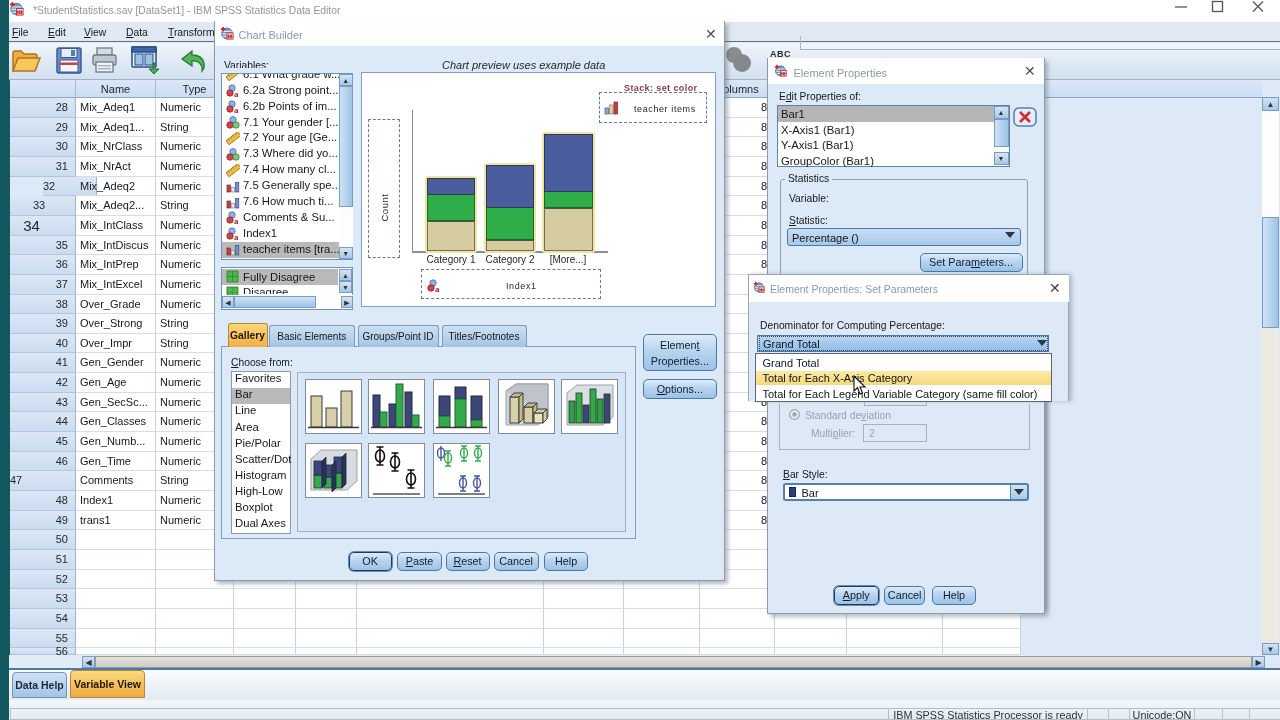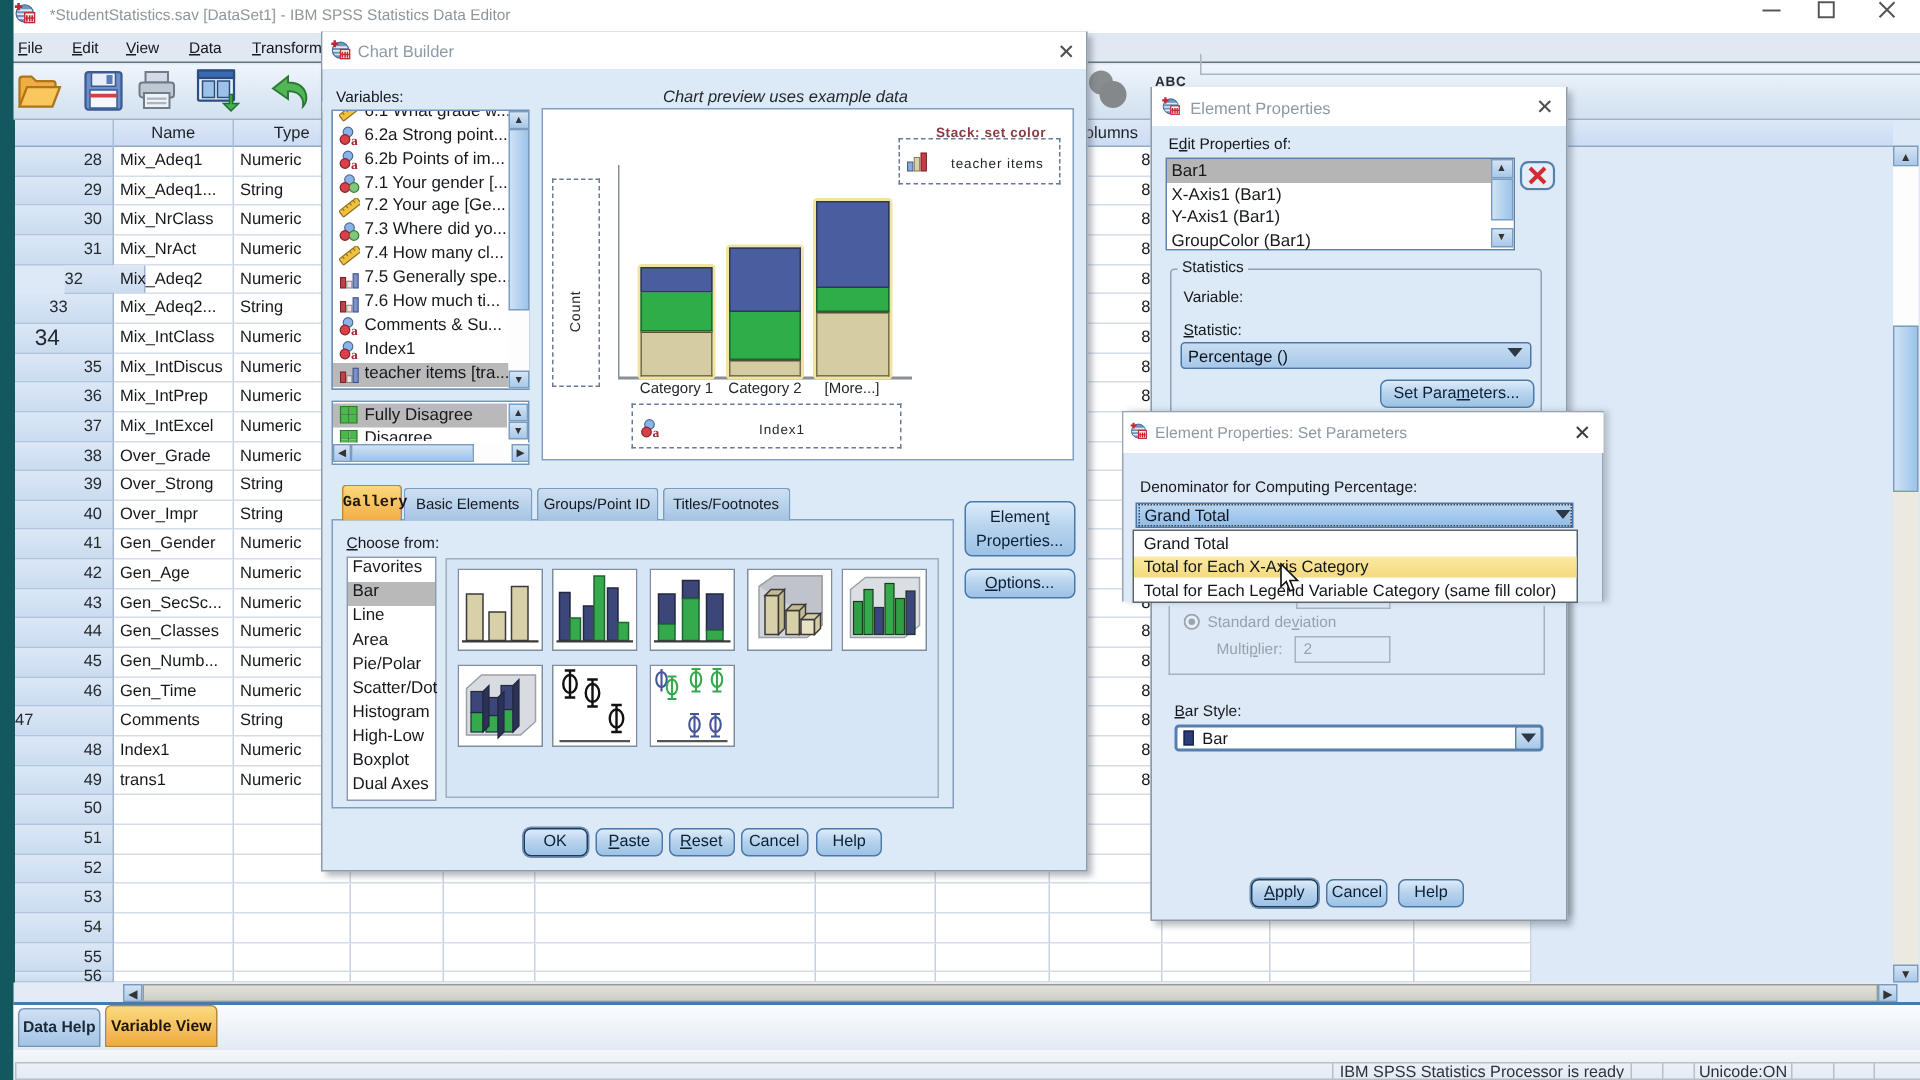--- a/index.html
+++ b/index.html
@@ -608,21 +608,21 @@
 <svg class="abs" style="left:427px;top:279px;" width="14" height="13" viewBox="0 0 14 13">
 <circle cx="6" cy="4" r="3.2" fill="#8ab4e8" stroke="#4a6a9a" stroke-width="0.8"></circle>
 <circle cx="4" cy="9" r="3.2" fill="#d8414a" stroke="#8a2028" stroke-width="0.8"></circle>
 <text x="8" y="12.5" font-size="9" font-weight="bold" fill="#a02830" font-family="Liberation Serif">a</text>
   </svg>
 <div class="abs" style="left:506px;top:281px;font-size:9px;color:#23282d;letter-spacing:0.6px;">Index1</div>
 <div class="abs" style="left:220.5px;top:346px;width:415px;height:193px;border:1.5px solid #7f9ec2;background:#dce9f7;"></div>
 <div class="abs" style="left:268.5px;top:325px;width:86.5px;height:21.5px;background:linear-gradient(#cde0f2,#a4c4e4);border:1px solid #7a9cbe;border-bottom:none;border-radius:3px 3px 0 0;font-size:10px;color:#15181c;text-align:center;line-height:21px;white-space:nowrap;overflow:hidden;">Basic Elements</div>
 <div class="abs" style="left:357.5px;top:325px;width:81px;height:21.5px;background:linear-gradient(#cde0f2,#a4c4e4);border:1px solid #7a9cbe;border-bottom:none;border-radius:3px 3px 0 0;font-size:10px;color:#15181c;text-align:center;line-height:21px;white-space:nowrap;overflow:hidden;">Groups/Point ID</div>
 <div class="abs" style="left:441.5px;top:325px;width:85px;height:21.5px;background:linear-gradient(#cde0f2,#a4c4e4);border:1px solid #7a9cbe;border-bottom:none;border-radius:3px 3px 0 0;font-size:10px;color:#15181c;text-align:center;line-height:21px;white-space:nowrap;overflow:hidden;">Titles/Footnotes</div>
-<div class="abs" style="left:227.5px;top:322.5px;width:40px;height:24.5px;background:linear-gradient(#fbd87b,#f2ae45);border:1px solid #b8863a;border-bottom:none;border-radius:3px 3px 0 0;font-size:10.3px;font-weight:bold;color:#20180a;text-align:center;line-height:23px;font-family:Liberation Mono, monospace;">Gallery</div>
+<div class="abs" style="left:227.5px;top:322.5px;width:40px;height:24.5px;background:linear-gradient(#fbd87b,#f2ae45);border:1px solid #b8863a;border-bottom:none;border-radius:3px 3px 0 0;font-size:10.3px;font-weight:bold;color:#20180a;text-align:center;line-height:23px;">Gallery</div>
 <div class="abs" style="left:231px;top:357px;font-size:10.3px;color:#15181c;"><u>C</u>hoose from:</div>
 <div class="abs" style="left:231px;top:370.5px;width:60px;height:163px;background:#fff;border:1px solid #8a9ab0;"></div>
 <div class="abs" style="left:235px;top:372.2px;font-size:11.3px;color:#15181c;white-space:nowrap;">Favorites</div>
 <div class="abs" style="left:232px;top:387.5px;width:58px;height:16.1px;background:#b9b9b9;"></div>
 <div class="abs" style="left:235px;top:388.3px;font-size:11.3px;color:#15181c;white-space:nowrap;">Bar</div>
 <div class="abs" style="left:235px;top:404.4px;font-size:11.3px;color:#15181c;white-space:nowrap;">Line</div>
 <div class="abs" style="left:235px;top:420.5px;font-size:11.3px;color:#15181c;white-space:nowrap;">Area</div>
 <div class="abs" style="left:235px;top:436.6px;font-size:11.3px;color:#15181c;white-space:nowrap;">Pie/Polar</div>
 <div class="abs" style="left:235px;top:452.7px;font-size:11.3px;color:#15181c;white-space:nowrap;">Scatter/Dot</div>
 <div class="abs" style="left:235px;top:468.8px;font-size:11.3px;color:#15181c;white-space:nowrap;">Histogram</div>

